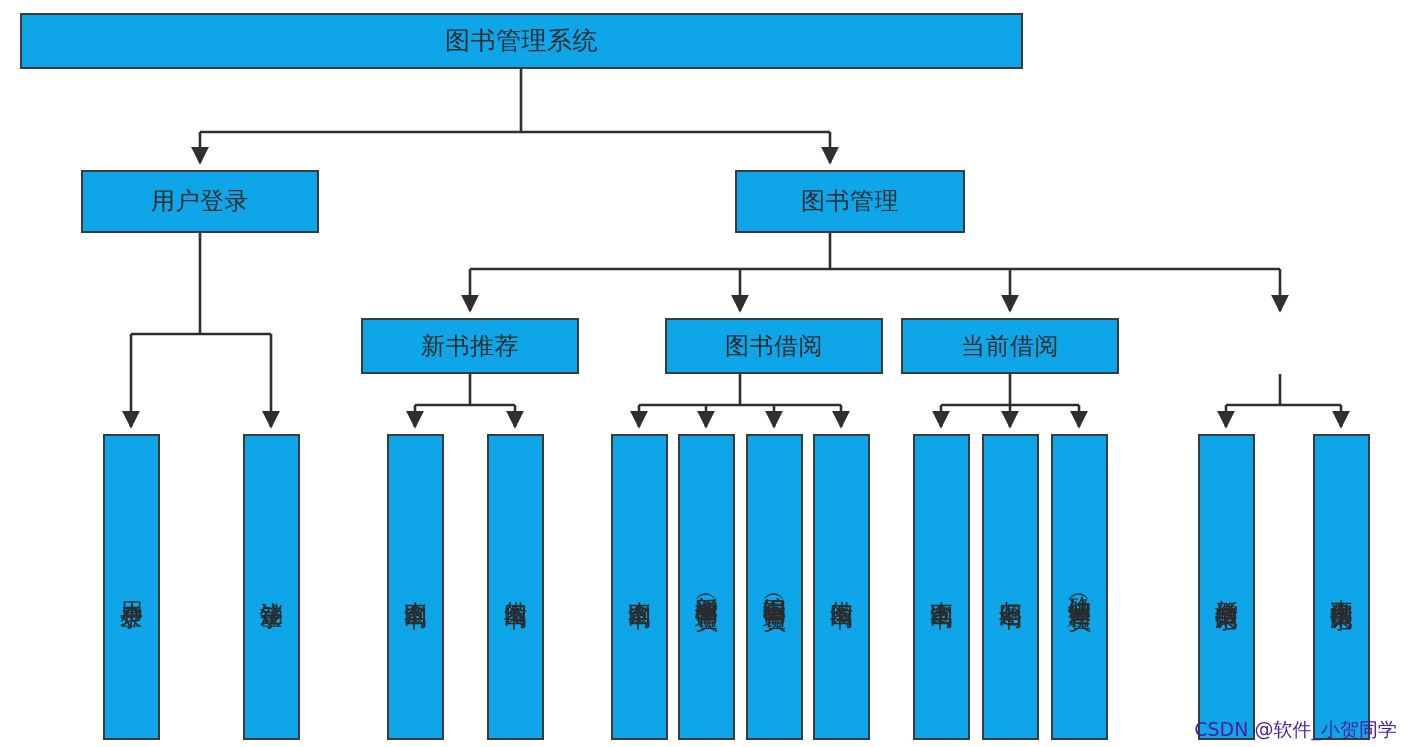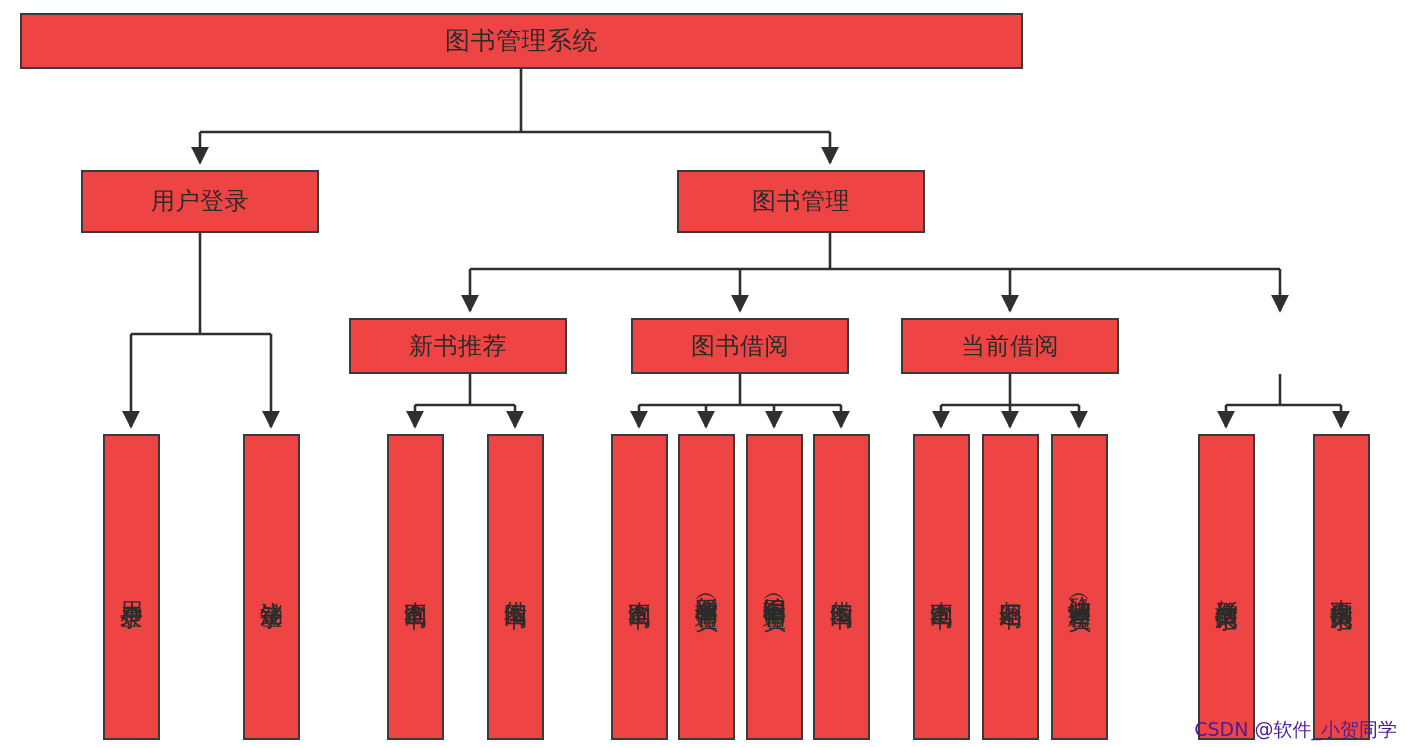--- a/index.html
+++ b/index.html
@@ -10,21 +10,21 @@
     font-family:"DejaVu Sans","Liberation Sans",sans-serif;
     overflow:hidden;
     position:relative;
   }
   #canvas{position:absolute;left:0;top:0;width:1405px;height:747px;}
   svg.links{position:absolute;left:0;top:0;width:1405px;height:747px;pointer-events:none;}
 
   .node{
     position:absolute;
     box-sizing:border-box;
-    background:#ef4444;
+    background:#0ea5e9;
     border:2.5px solid #3a3a3a;
     display:flex;
     align-items:center;
     justify-content:center;
     color:#2b2b2b;
     z-index:2;
   }
   .node .label{
     line-height:1.18;
     letter-spacing:0.5px;
@@ -116,28 +116,28 @@
     </g>
   </svg>
 
   <div class="node h root" style="left:20px;top:13px;width:1003px;height:56px;">
     <span class="label">图书管理系统</span>
   </div>
 
   <div class="node h" style="left:81px;top:170px;width:238px;height:63px;">
     <span class="label">用户登录</span>
   </div>
-  <div class="node h" style="left:677px;top:170px;width:248px;height:63px;">
+  <div class="node h" style="left:735px;top:170px;width:230px;height:63px;">
     <span class="label">图书管理</span>
   </div>
 
-  <div class="node h" style="left:349px;top:318px;width:218px;height:56px;">
+  <div class="node h" style="left:361px;top:318px;width:218px;height:56px;">
     <span class="label">新书推荐</span>
   </div>
-  <div class="node h" style="left:631px;top:318px;width:218px;height:56px;">
+  <div class="node h" style="left:665px;top:318px;width:218px;height:56px;">
     <span class="label">图书借阅</span>
   </div>
   <div class="node h" style="left:901px;top:318px;width:218px;height:56px;">
     <span class="label">当前借阅</span>
   </div>
 
   <div class="node v" style="left:103px;top:434px;width:57px;height:306px;">
     <span class="label">用户登录</span>
   </div>
   <div class="node v" style="left:243px;top:434px;width:57px;height:306px;">

